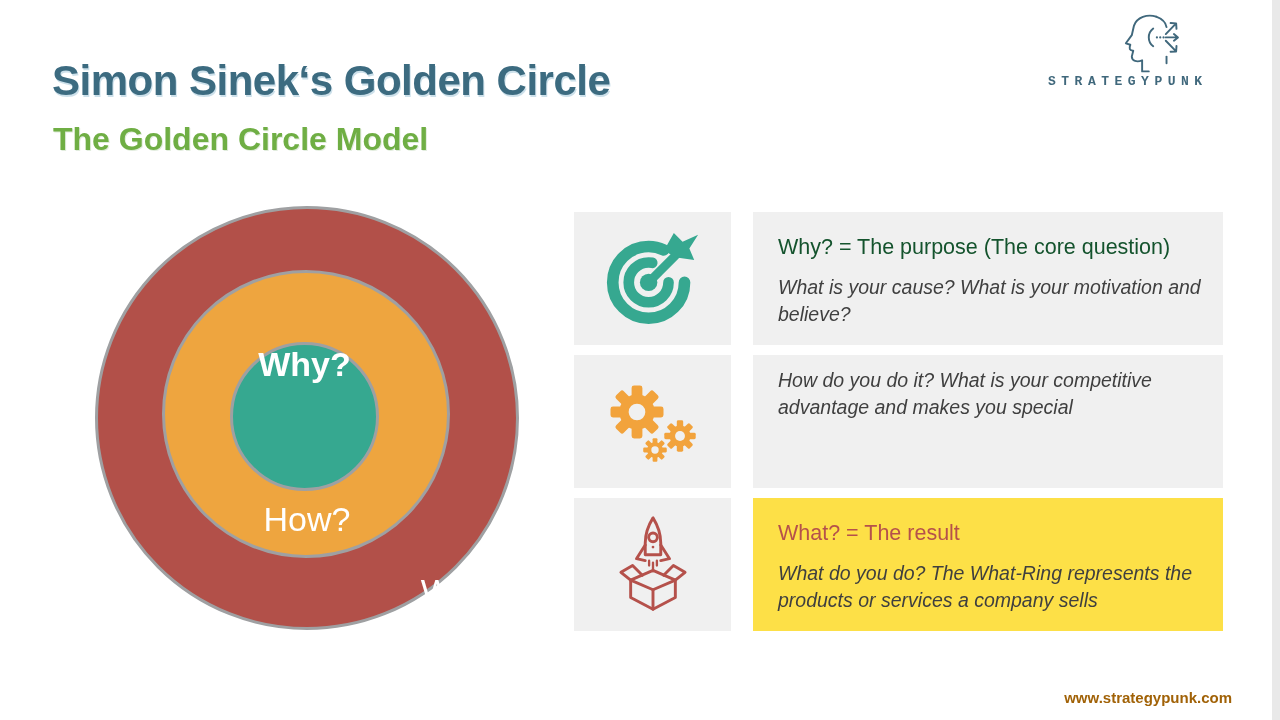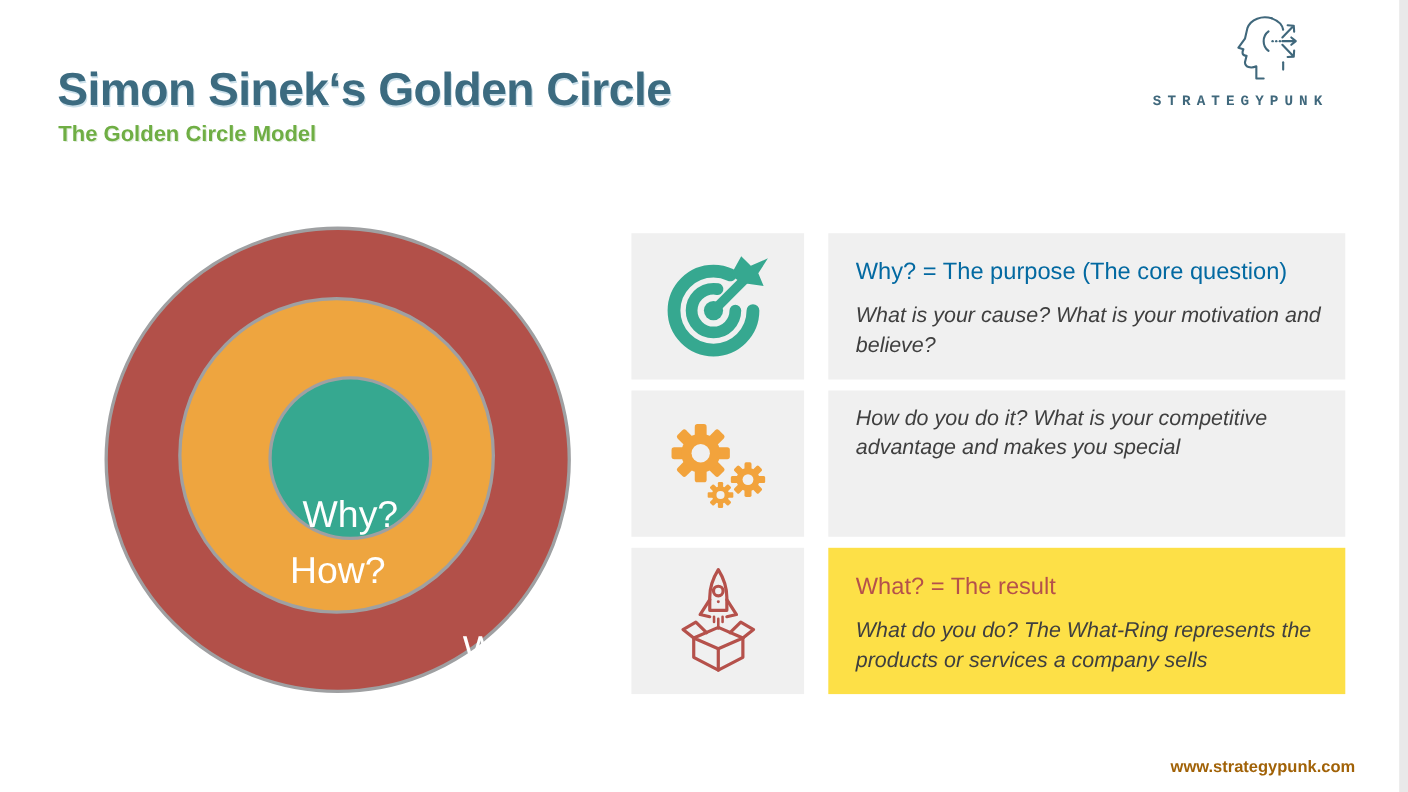--- a/index.html
+++ b/index.html
@@ -7,36 +7,36 @@
     position:relative;width:1272px;height:720px;background:#ffffff;
     overflow:hidden;font-family:"Liberation Sans","DejaVu Sans",sans-serif;
   }
   
   .title{
     position:absolute;left:52px;top:31px;font-size:42px;font-weight:bold;
     letter-spacing:-0.5px;line-height:1.05;white-space:nowrap;
     text-shadow:1px 2px 0 rgba(176,208,222,.65);
   }
   .subtitle{
-    position:absolute;left:53px;top:94px;font-size:20px;font-weight:bold;
+    position:absolute;left:53px;top:94px;font-size:32px;font-weight:bold;
     white-space:nowrap;text-shadow:1px 1px 0 rgba(205,224,198,.6);
   }
   
   .logo-icon{position:absolute;left:1112px;top:13px;width:78px;height:68px;}
   .logo-brand{
-    position:absolute;left:1048px;top:84px;width:190px;
+    position:absolute;left:1048px;top:74px;width:190px;
     font-family:"Liberation Mono","DejaVu Sans Mono",monospace;
     font-size:13px;font-weight:bold;letter-spacing:5.5px;white-space:nowrap;
   }
   
   .ring{position:absolute;border-radius:50%;box-sizing:border-box;border:3px solid #9fa0a2;}
   .ring-outer{left:95px;top:206px;width:424px;height:424px;}
   .ring-middle{left:162px;top:270px;width:288px;height:288px;}
-  .ring-inner{left:244px;top:342px;width:149px;height:149px;
-    display:flex;align-items:flex-end;justify-content:center;}
+  .ring-inner{left:230px;top:342px;width:149px;height:149px;
+    display:flex;align-items:flex-start;justify-content:center;font-weight:bold;}
   .ring-label{font-size:34px;color:#fff;}
   .ring-label-how{position:absolute;left:95px;top:500px;width:424px;text-align:center;}
   .ring-label-what{position:absolute;left:95px;top:572px;width:424px;text-align:right;}
   
   .icon-box{position:absolute;left:574px;width:157px;height:133px;
     display:flex;align-items:center;justify-content:center;}
   .text-box{position:absolute;left:753px;width:470px;height:133px;box-sizing:border-box;}
   .row1{top:212px}.row2{top:355px}.row3{top:498px}
   .row-heading{margin:21px 0 0 25px;font-size:21.5px;font-weight:normal;
     line-height:28px;white-space:nowrap;}
@@ -105,21 +105,21 @@
   <div class="icon-box row1" style="color: rgb(54, 168, 144); background-color: rgb(240, 240, 240);">
     <svg viewBox="0 0 100 100" width="97" height="97">
       <circle cx="46" cy="54" r="37" fill="none" stroke="currentColor" stroke-width="12" pathLength="100" stroke-dasharray="82 18" stroke-linecap="round"></circle>
       <circle cx="46" cy="54" r="20.5" fill="none" stroke="currentColor" stroke-width="11" pathLength="100" stroke-dasharray="78 22" stroke-linecap="round"></circle>
       <circle cx="46" cy="54" r="9" fill="currentColor"></circle>
       <path d="M46,54 L75,25" stroke="currentColor" stroke-width="9"></path>
       <path d="M62,21 L72,3 L81,12 L97,5 L88,19 L93,31 L73,28 Z" fill="currentColor"></path>
     </svg>
   </div>
   <div class="text-box row1" style="background-color: rgb(240, 240, 240);">
-    <div class="row-heading" style="color: #0369a1;">Why? = The purpose (The core question)</div>
+    <div class="row-heading" style="color: #14532d;">Why? = The purpose (The core question)</div>
     <div class="row-body" style="color: rgb(63, 63, 63);">What is your cause? What is your motivation and believe?</div>
   </div>
 
   <div class="icon-box row2" style="color: rgb(242, 163, 60); background-color: rgb(240, 240, 240);">
     <svg viewBox="0 0 157 133" width="157" height="133">
       <use href="#gear" x="36" y="30" width="54" height="54"></use>
       <use href="#gear" x="90" y="65" width="32" height="32"></use>
       <use href="#gear" x="69" y="83" width="24" height="24"></use>
     </svg>
   </div>

